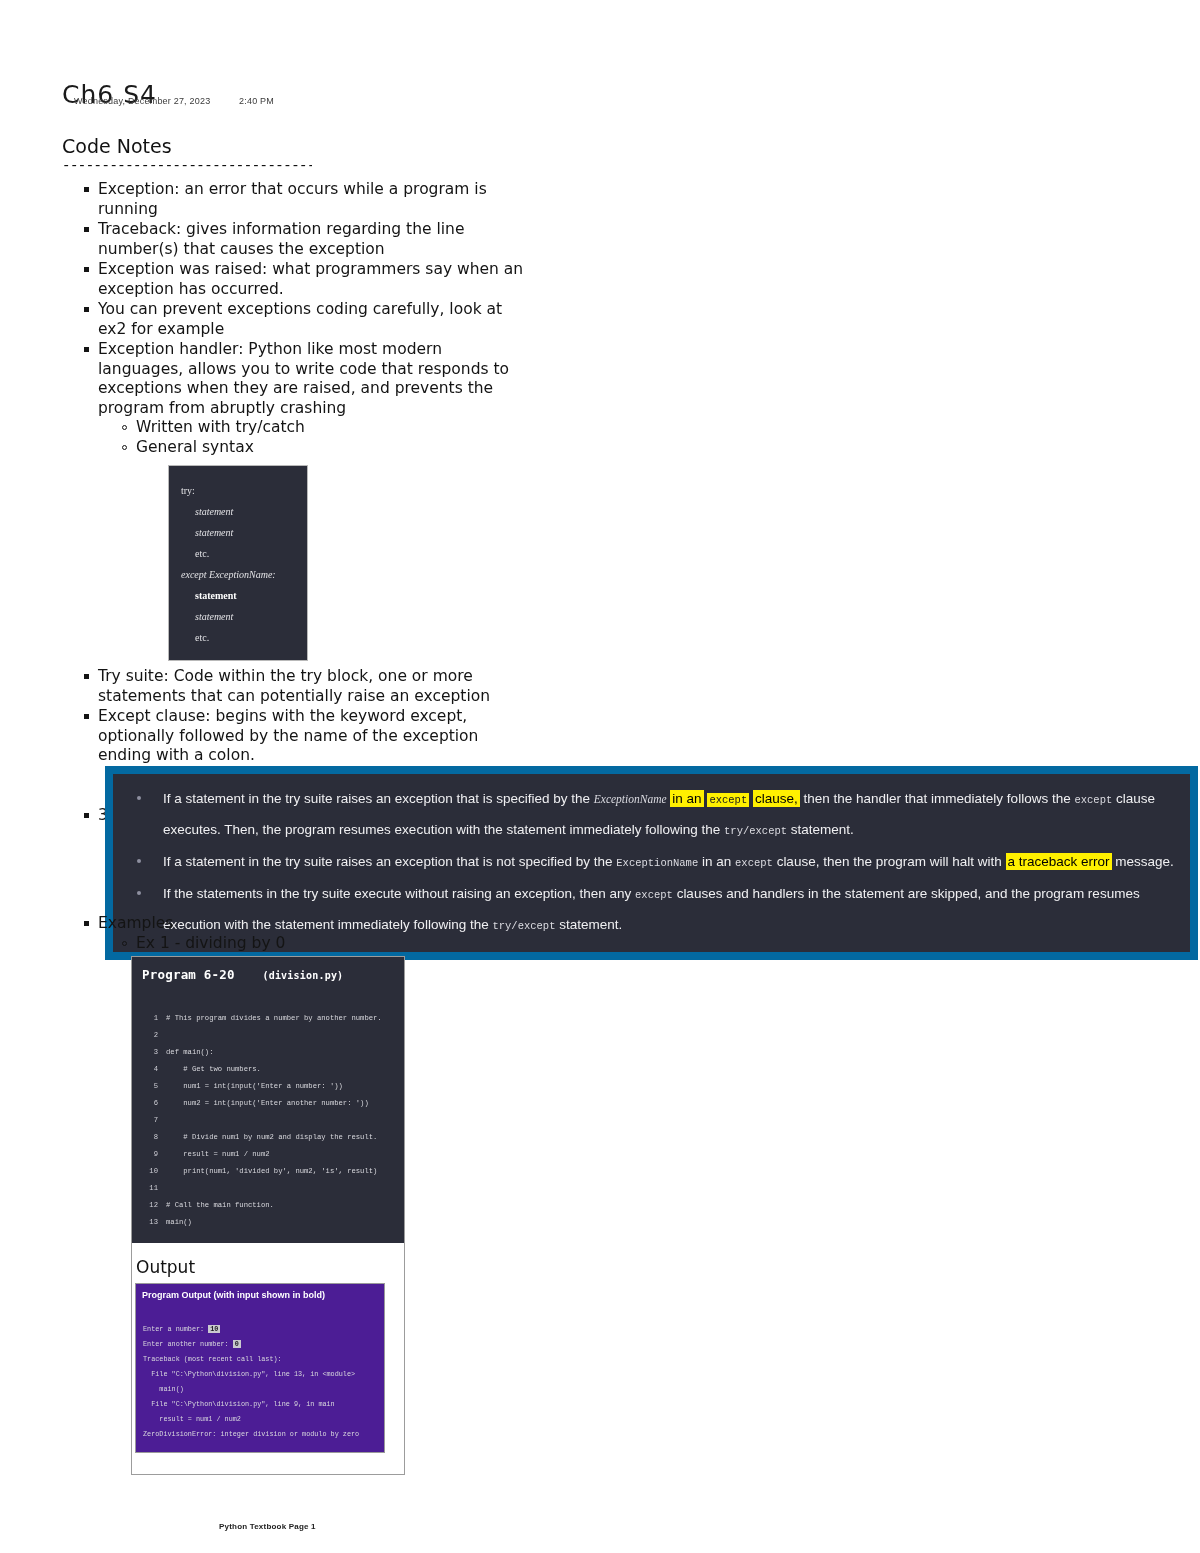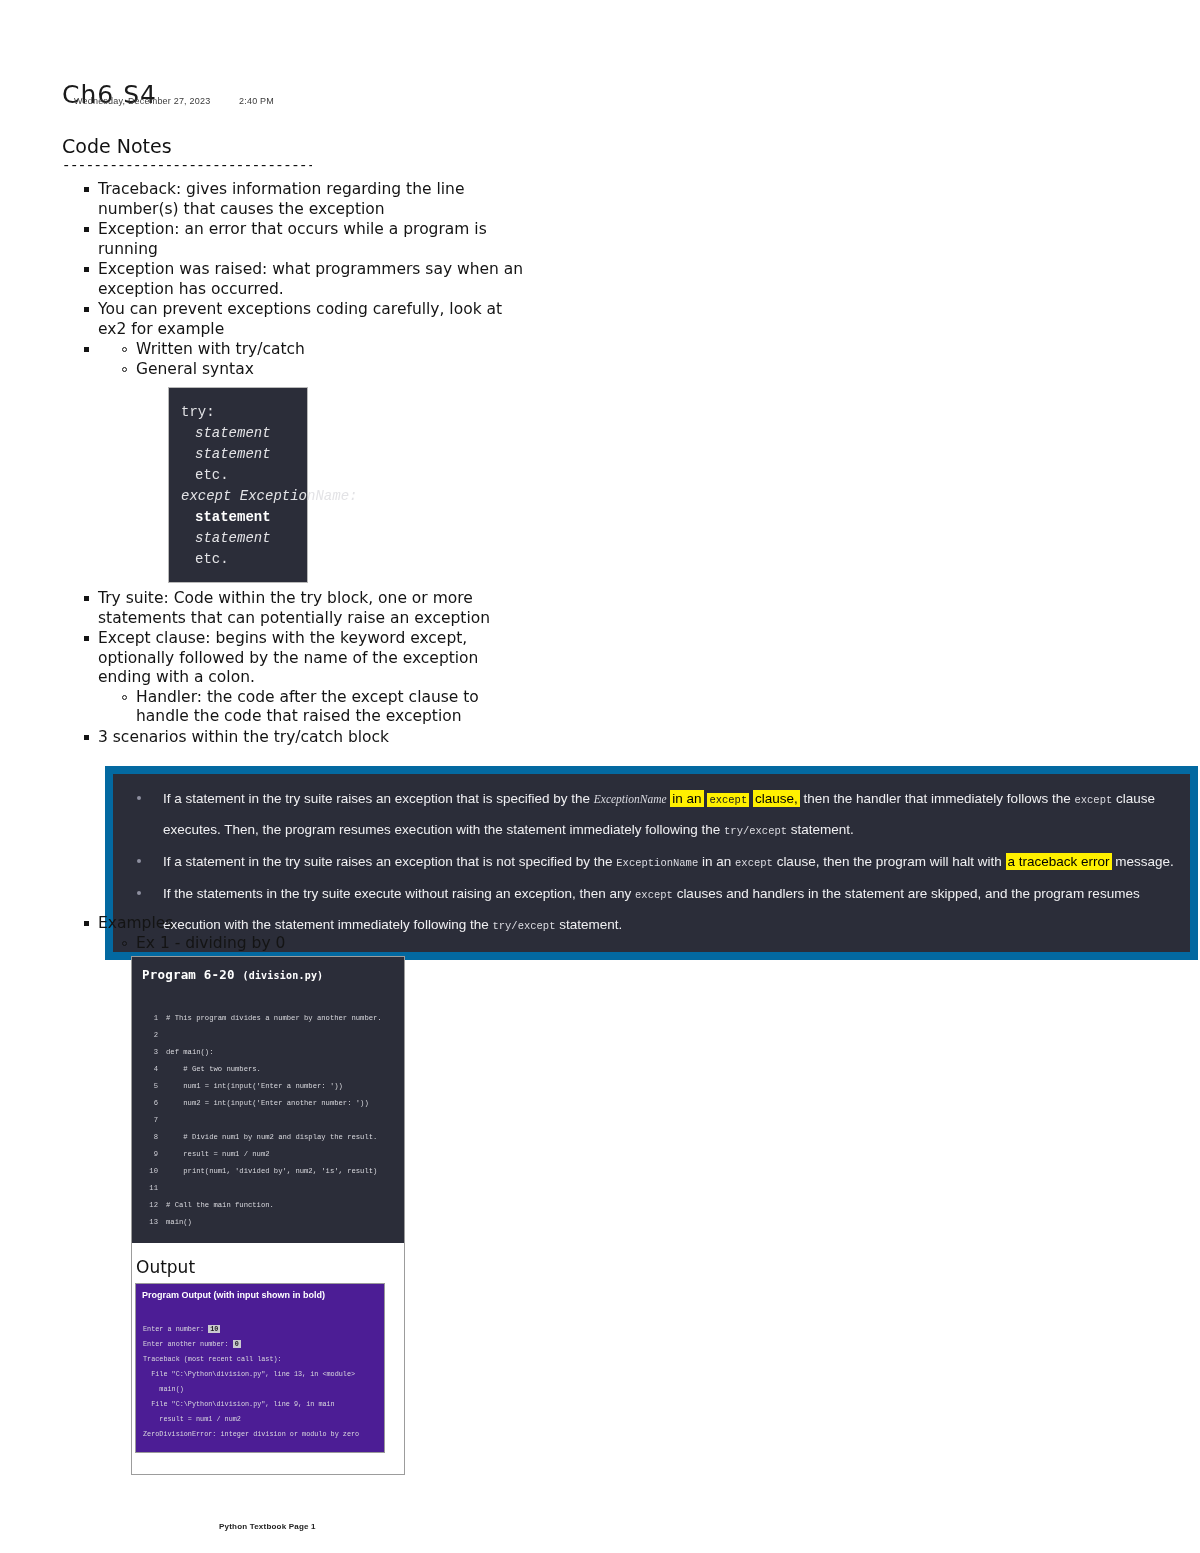--- a/index.html
+++ b/index.html
@@ -109,22 +109,22 @@
   
   .syntax-box {
     margin: 8px 0 6px 70px;
     width: 140px;
     background: #2b2d39;
     border: 1px solid #b9b9b9;
     padding: 14px 12px 12px 12px;
     box-sizing: border-box;
   }
   .syntax-box .ln {
-    font-family: Liberation Mono, monospace;
-    font-size: 14px;
+    font-family: Liberation Serif, serif;
+    font-size: 10px;
     line-height: 21px;
     color: #e3e3e6;
     white-space: pre;
   }
   .syntax-box .ln.ital { font-style: italic; }
   .syntax-box .ln.ind { padding-left: 14px; }
   .syntax-box .ln.bold { font-weight: bold; color: #ffffff; }
 
   
   .scenarios {
@@ -205,20 +205,21 @@
     font-family: "DejaVu Sans Mono", monospace;
     font-size: 12.5px;
     font-weight: bold;
     color: #ffffff;
     padding: 0 0 0 10px;
     letter-spacing: .2px;
   }
   .prog-listing .title .fname {
     font-size: 10px;
     font-weight: bold;
+    margin-left: 20px;
   }
   .code-lines {
     margin-top: 28px;
     padding-left: 6px;
   }
   .code-lines .cl {
     font-family: "Liberation Mono", monospace;
     font-size: 7.2px;
     line-height: 17px;
     color: #d9d9de;
@@ -294,40 +295,41 @@
 
 <div class="notes">
 
   <div class="notes-heading">Code Notes</div>
   <div class="divider">------------------------------------------</div>
 
   <ul class="lvl1">
 
     <li>
       <span class="bullet-sq"></span>
+      <span>Exception: an error that occurs while a program is running</span>
+    </li>
+
+    <li>
+      <span class="bullet-sq"></span>
       <span>Traceback: gives information regarding the line number(s) that causes the exception</span>
     </li>
 
     <li>
       <span class="bullet-sq"></span>
-      <span>Exception: an error that occurs while a program is running</span>
-    </li>
-
-    <li>
-      <span class="bullet-sq"></span>
       <span>Exception was raised: what programmers say when an exception has occurred.</span>
     </li>
 
     <li>
       <span class="bullet-sq"></span>
       <span>You can prevent exceptions coding carefully, look at ex2 for example</span>
     </li>
 
     <li>
       <span class="bullet-sq"></span>
+      <span>Exception handler: Python like most modern languages, allows you to write code that responds to exceptions when they are raised, and prevents the program from abruptly crashing</span>
       <ul class="lvl2">
         <li>
           <span class="bullet-ci"></span>
           <span>Written with try/catch</span>
         </li>
         <li>
           <span class="bullet-ci"></span>
           <span>General syntax</span>
         </li>
       </ul>

